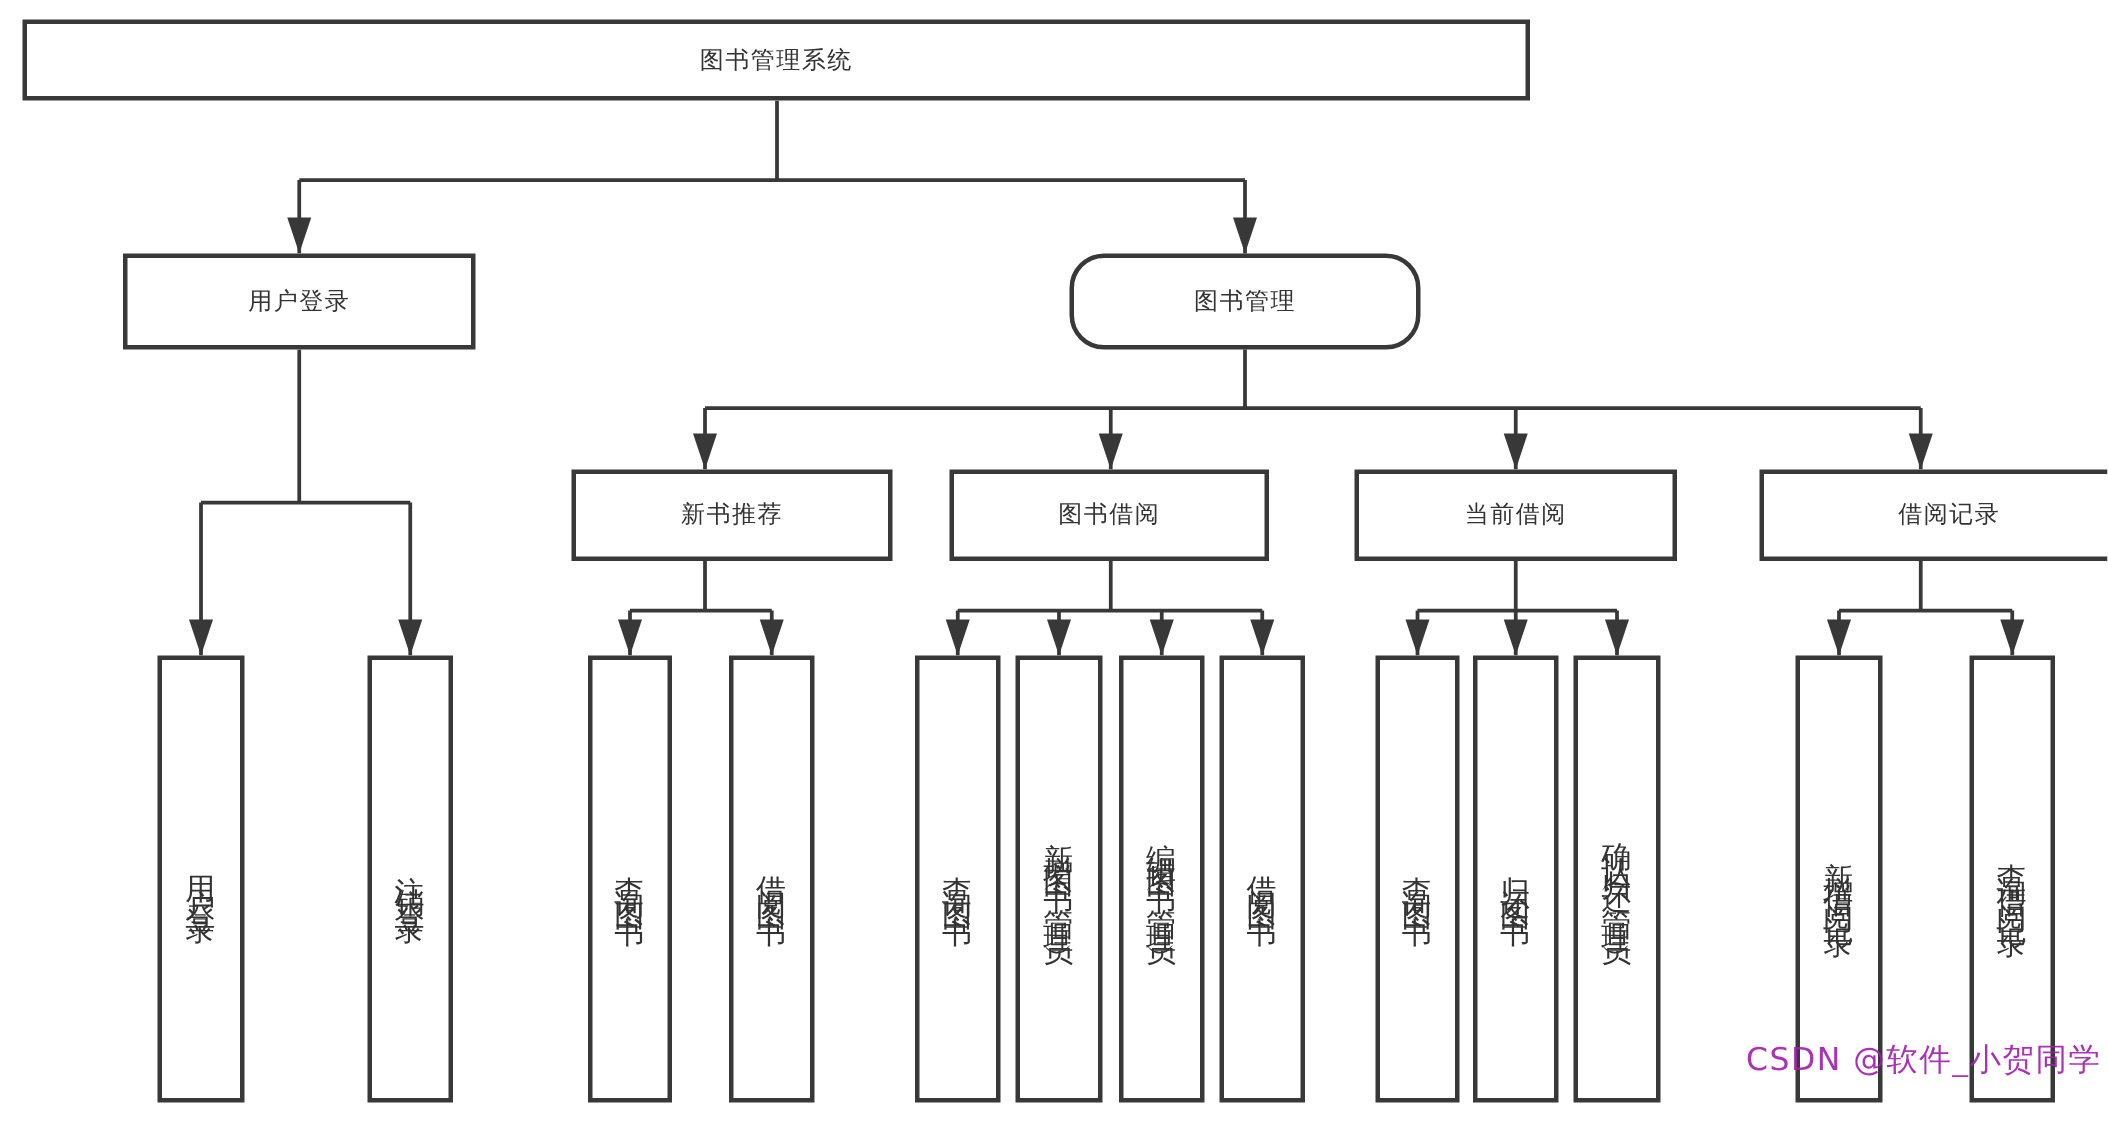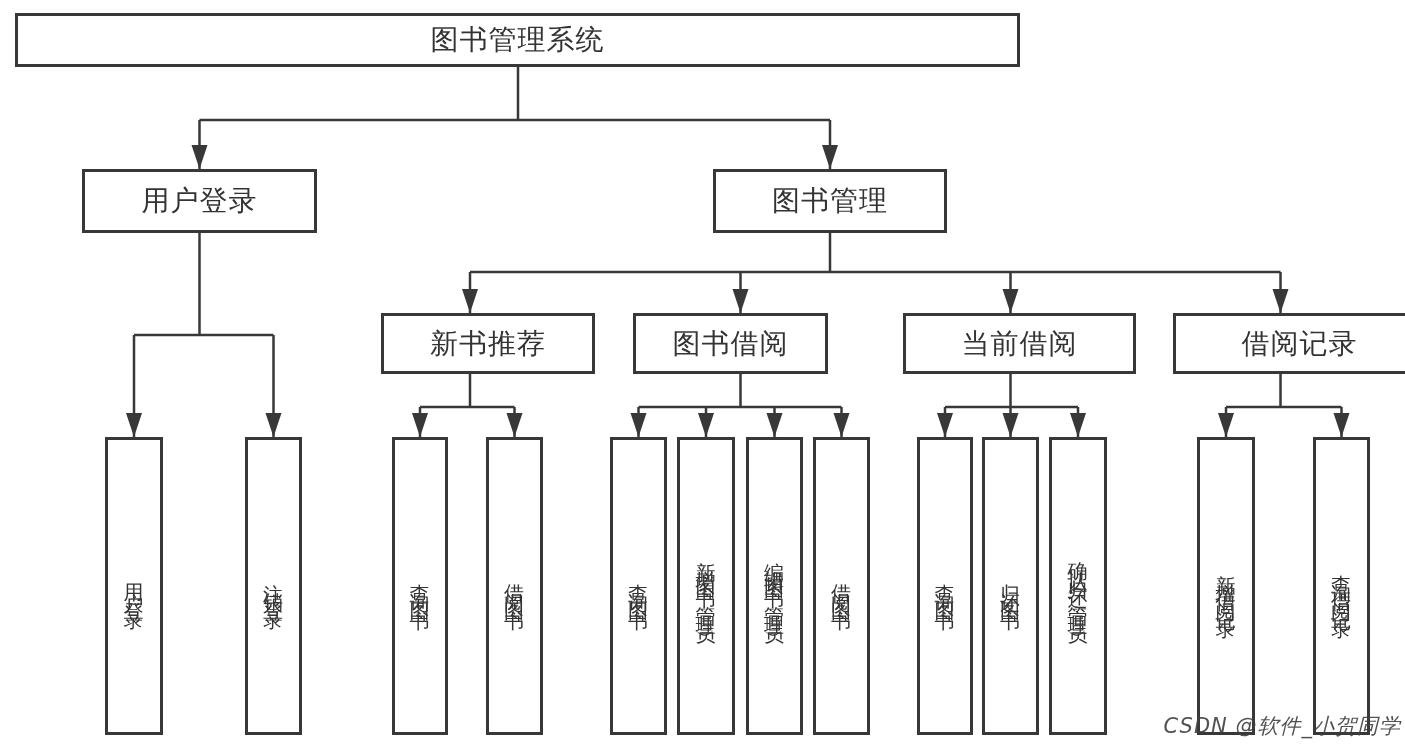--- a/index.html
+++ b/index.html
@@ -6,33 +6,33 @@
   .canvas{
     position:relative;width:1405px;height:747px;background:#ffffff;overflow:hidden;
     font-family:"DejaVu Sans","Liberation Sans",sans-serif;color:#333333;
   }
   .connectors{position:absolute;left:0;top:0;width:1405px;height:747px;}
   .connectors path{stroke:#383838;stroke-width:2.5;fill:none;}
   .connectors polygon{fill:#383838;stroke:none;}
   .hbox{
     position:absolute;box-sizing:border-box;background:#ffffff;border:3px solid #383838;
     display:flex;align-items:center;justify-content:center;
-    font-size:28px;letter-spacing:1px;white-space:nowrap;
+    font-size:16px;letter-spacing:1px;white-space:nowrap;
   }
   .vbox{
     position:absolute;box-sizing:border-box;background:#ffffff;border:3px solid #383838;
     top:437px;height:298px;display:flex;align-items:center;justify-content:center;
   }
   .vbox span{
     writing-mode:vertical-rl;text-orientation:mixed;
     font-size:20px;line-height:1;letter-spacing:9px;white-space:nowrap;
   }
   .watermark{
-    position:absolute;right:4px;top:712px;font-size:21px;color:#404040;
-    opacity:.9;letter-spacing:1px;white-space:nowrap;z-index:5;font-style:italic;
+    position:absolute;right:4px;top:692px;font-size:21px;color:#a21caf;
+    opacity:.9;letter-spacing:1px;white-space:nowrap;z-index:5;
   }
 </style>
 </head>
 <body>
 
 <div class="canvas">
 
   <svg class="connectors" viewBox="0 0 1405 747" aria-hidden="true">
 
     <path d="M518 67 V120 M199.5 120 H830 M199.5 120 V169 M830 120 V169"></path>
@@ -70,31 +70,31 @@
     <polygon points="1341.5,437 1333.5,413 1349.5,413"></polygon>
   </svg>
 
   <div class="hbox" style="left:15px;top:13px;width:1005px;height:54px;">
     <span>图书管理系统</span>
   </div>
 
   <div class="hbox" style="left:82px;top:169px;width:235px;height:64px;">
     <span>用户登录</span>
   </div>
-  <div class="hbox" style="left:713px;top:169px;width:234px;height:64px;">
+  <div class="hbox" style="left:713px;top:169px;width:234px;height:64px;border-radius:23px;">
     <span>图书管理</span>
   </div>
 
   <div class="hbox" style="left:381px;top:313px;width:214px;height:61px;">
     <span>新书推荐</span>
   </div>
-  <div class="hbox" style="left:633px;top:313px;width:195px;height:61px;">
+  <div class="hbox" style="left:633px;top:313px;width:213px;height:61px;">
     <span>图书借阅</span>
   </div>
-  <div class="hbox" style="left:903px;top:313px;width:233px;height:61px;">
+  <div class="hbox" style="left:903px;top:313px;width:215px;height:61px;">
     <span>当前借阅</span>
   </div>
   <div class="hbox" style="left:1173px;top:313px;width:253px;height:61px;">
     <span>借阅记录</span>
   </div>
 
   <div class="vbox" style="left:105px;width:58px;">
     <span>用户登录</span>
   </div>
   <div class="vbox" style="left:245px;width:57px;">

